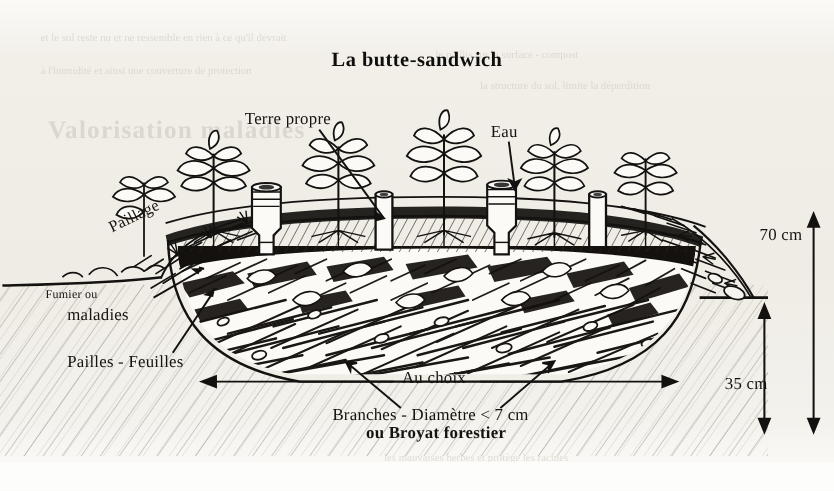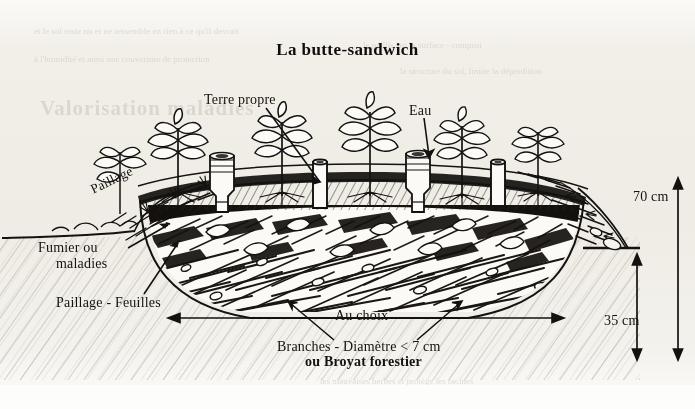--- a/index.html
+++ b/index.html
@@ -61,21 +61,21 @@
     color: #100e0c;
     margin-top: 15px;
   }
   .lbl-terre  { left: 204px; top: 92px;  font-size: 14px; }
   .lbl-eau    { left: 409px; top: 103px; font-size: 14px; }
   .lbl-paillage {
     left: 88px; top: 183px; font-size: 13.5px;
     transform: rotate(-26deg);
     transform-origin: left top;
   }
-  .lbl-fumier1 { left: 38px;  top: 240px; font-size: 14px; }
+  .lbl-fumier1 { left: 38px;  top: 240px; font-size: 10px; }
   .lbl-fumier2 { left: 56px;  top: 256px; font-size: 14px; }
   .lbl-pailles { left: 56px;  top: 295px; font-size: 14px; }
   .lbl-auchoix { left: 335px; top: 308px; font-size: 14px; }
   .lbl-branch1 { left: 277px; top: 339px; font-size: 14px; }
   .lbl-branch2 { left: 305px; top: 354px; font-size: 14px; font-weight: bold; }
   .lbl-70      { left: 633px; top: 189px; font-size: 14px; }
   .lbl-35      { left: 604px; top: 313px; font-size: 14px; text-align: center; }
 </style>
 </head>
 <body>
@@ -488,21 +488,21 @@
     </g>
   </svg>
 
   <div id="title">La butte-sandwich</div>
 
   <div class="lbl lbl-terre">Terre propre</div>
   <div class="lbl lbl-eau">Eau</div>
   <div class="lbl lbl-paillage">Paillage</div>
   <div class="lbl lbl-fumier1">Fumier ou</div>
   <div class="lbl lbl-fumier2">maladies</div>
-  <div class="lbl lbl-pailles">Paillage - Feuilles</div>
+  <div class="lbl lbl-pailles">Pailles - Feuilles</div>
   <div class="lbl lbl-auchoix">Au choix</div>
   <div class="lbl lbl-branch1">Branches - Diamètre &lt; 7 cm</div>
   <div class="lbl lbl-branch2">ou Broyat forestier</div>
   <div class="lbl lbl-70">70 cm</div>
   <div class="lbl lbl-35">35 cm</div>
 
   <div id="bottom-margin"></div>
 </div>
 
 </body></html>

